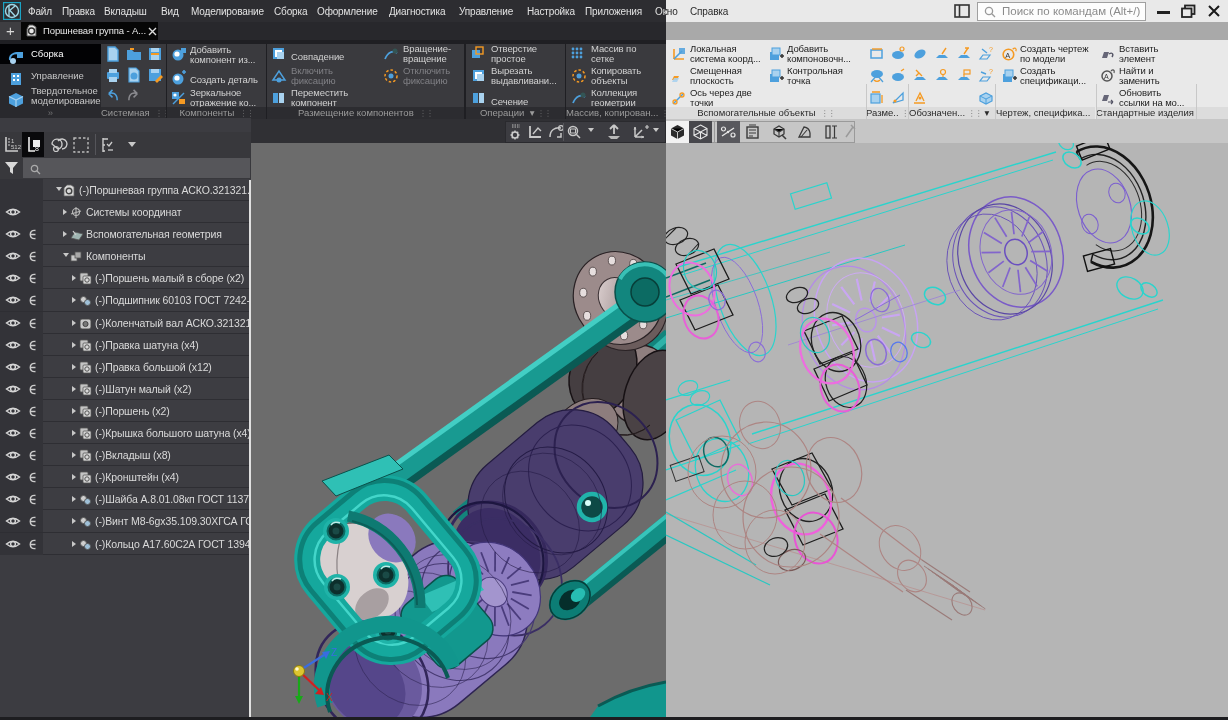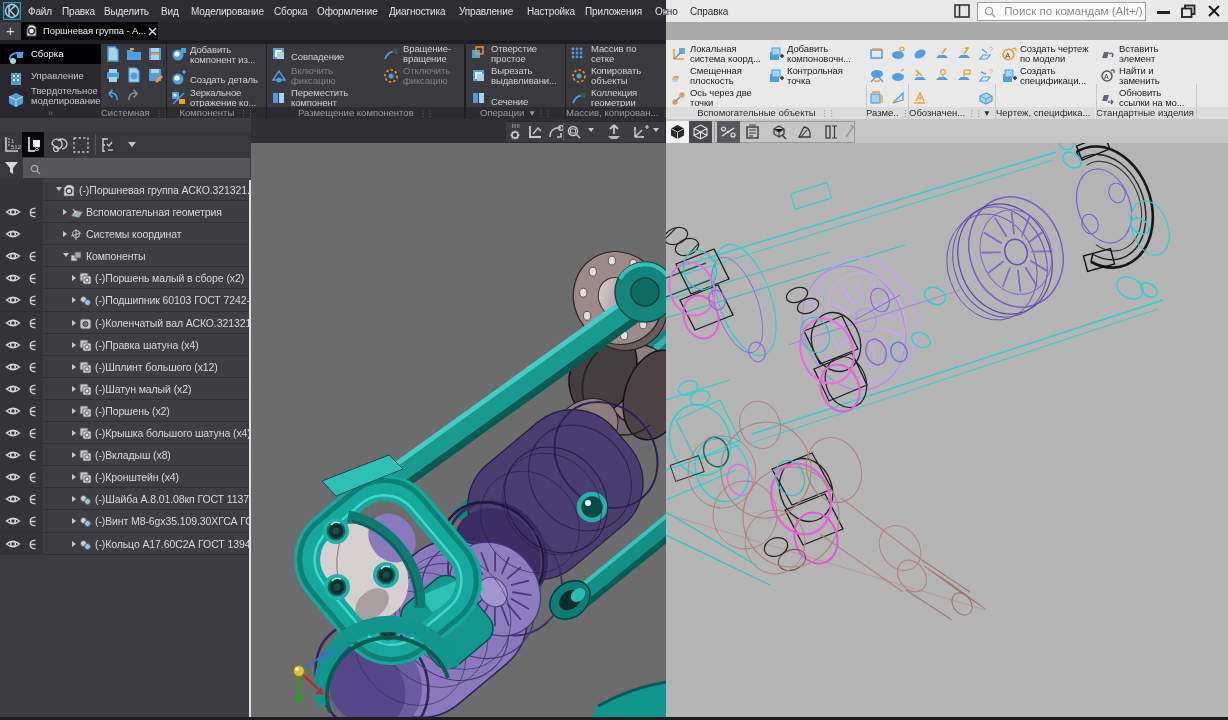--- a/index.html
+++ b/index.html
@@ -1,20 +1,20 @@
 <!DOCTYPE html>
 <html><head>
 <meta charset="utf-8">
 <style>
 * { margin:0; padding:0; box-sizing:border-box; }
 html,body { width:1228px; height:720px; overflow:hidden; background:#6c6c6c;
   font-family:"Liberation Sans", sans-serif; }
 .abs { position:absolute; }
 #stage { position:relative; width:1228px; height:720px; }
-#menubar { left:0; top:0; width:1228px; height:22px; background:#2d2d31;text-align:center; }
+#menubar { left:0; top:0; width:1228px; height:22px; background:#2d2d31; }
 #menubar .right { position:absolute; left:666px; top:0; width:562px; height:22px; background:#e9e9e9; }
 .mitem { position:absolute; top:6px; font-size:10px; letter-spacing:-0.15px; color:#e2e2e2; white-space:nowrap; }
 .mitem.dk { color:#2a2a2a; }
 #tabbar { left:0; top:22px; width:1228px; height:18px; background:#28282c; }
 #tabbar .right { position:absolute; left:666px; top:0; width:562px; height:18px; background:#a9a9a9; }
 #plusbox { position:absolute; left:0; top:0; width:21px; height:18px; background:#3e3e42; color:#d8d8d8; font-size:15px; text-align:center; line-height:17px; }
 #tab1 { position:absolute; left:21px; top:0; width:137px; height:18px; background:#060606; color:#e8e8e8; font-size:9.5px; line-height:18px; letter-spacing:-0.1px; }
 #ribbon { left:0; top:40px; width:1228px; height:79px; background:#1f1f23; }
 #ribbon .rightbg { position:absolute; left:666px; top:0; width:562px; height:79px; background:#e9e9e9; }
 .panel { position:absolute; top:4px; height:63px; background:#3a3a3e; }
@@ -52,21 +52,21 @@
 <div id="stage">
   <div id="menubar" class="abs">
     <div class="right"></div>
     <svg class="abs" style="left:3px;top:2px" width="18" height="18" viewBox="0 0 18 18">
         <rect x="0.5" y="0.5" width="17" height="17" fill="none" stroke="#1ba3c4" stroke-width="1.4"></rect>
         <circle cx="9" cy="9" r="6.5" fill="none" stroke="#9fd8e8" stroke-width="1.4"></circle>
         <path d="M6,4 L6,14 M6,9 L12,4 M7,8.5 L12,14" stroke="#9fd8e8" stroke-width="1.4"></path>
       </svg>
     <span class="mitem" style="left:28px">Файл</span>
     <span class="mitem" style="left:62px">Правка</span>
-    <span class="mitem" style="left:104px">Выделить</span>
+    <span class="mitem" style="left:104px">Вкладыш</span>
     <span class="mitem" style="left:161px">Вид</span>
     <span class="mitem" style="left:191px">Моделирование</span>
     <span class="mitem" style="left:274px">Сборка</span>
     <span class="mitem" style="left:317px">Оформление</span>
     <span class="mitem" style="left:389px">Диагностика</span>
     <span class="mitem" style="left:459px">Управление</span>
     <span class="mitem" style="left:527px">Настройка</span>
     <span class="mitem" style="left:585px">Приложения</span>
     <span class="mitem dk" style="left:655px">Окно</span>
     <span class="mitem" style="left:655px;clip-path:inset(0 -20px 0 0);width:11px;overflow:hidden">Ок</span>
@@ -456,49 +456,49 @@
               <circle cx="6" cy="7" r="2.8" fill="none" stroke="#444" stroke-width="1.4"></circle>
             </svg></span>
           <span class="txt" style="left:79px">(-)Поршневая группа АСКО.321321.2</span>
         </div>
       <div class="trow">
           <div class="gut"></div>
           <svg class="eye" viewBox="0 0 14 11">
             <path d="M1,5.5 Q7,0.5 13,5.5 Q7,10.5 1,5.5 Z" fill="none" stroke="#d5d5d5" stroke-width="1.3"></path>
             <circle cx="7" cy="5.5" r="2.2" fill="none" stroke="#d5d5d5" stroke-width="1.3"></circle>
           </svg>
+          <span style="position:absolute;left:63px;top:8px;width:0;height:0;border-left:4px solid #c8c8c8;border-top:3px solid transparent;border-bottom:3px solid transparent;"></span>
+          <span style="position:absolute;left:70px;top:4px"><svg width="12" height="13" viewBox="0 0 12 13">
+              <circle cx="6" cy="6" r="3.5" fill="none" stroke="#bbb" stroke-width="1.1"></circle>
+              <path d="M6,1 L6,12 M1,8 L11,5" stroke="#bbb" stroke-width="1.1"></path>
+            </svg></span>
+          <span class="txt" style="left:86px">Системы координат</span>
+        </div>
+      <div class="trow">
+          <div class="gut"></div>
+          <svg class="eye" viewBox="0 0 14 11">
+            <path d="M1,5.5 Q7,0.5 13,5.5 Q7,10.5 1,5.5 Z" fill="none" stroke="#d5d5d5" stroke-width="1.3"></path>
+            <circle cx="7" cy="5.5" r="2.2" fill="none" stroke="#d5d5d5" stroke-width="1.3"></circle>
+          </svg>
           <svg class="elem" viewBox="0 0 12 13">
             <path d="M10.5,2.5 C3.5,1 3.5,12 10.5,10.5 M4.6,6.5 L10.5,6.5" fill="none" stroke="#cccccc" stroke-width="1.4"></path>
           </svg>
           <span style="position:absolute;left:63px;top:8px;width:0;height:0;border-left:4px solid #c8c8c8;border-top:3px solid transparent;border-bottom:3px solid transparent;"></span>
           <span style="position:absolute;left:70px;top:4px"><svg width="14" height="12" viewBox="0 0 14 12">
               <path d="M1,9 L5,3 L13,5 L9,11 Z" fill="#9fb5b2" stroke="#555" stroke-width="0.8"></path>
               <path d="M3,2 L6,6" stroke="#ccc" stroke-width="1.2"></path>
             </svg></span>
           <span class="txt" style="left:86px">Вспомогательная геометрия</span>
         </div>
       <div class="trow">
           <div class="gut"></div>
           <svg class="eye" viewBox="0 0 14 11">
             <path d="M1,5.5 Q7,0.5 13,5.5 Q7,10.5 1,5.5 Z" fill="none" stroke="#d5d5d5" stroke-width="1.3"></path>
             <circle cx="7" cy="5.5" r="2.2" fill="none" stroke="#d5d5d5" stroke-width="1.3"></circle>
           </svg>
-          <span style="position:absolute;left:63px;top:8px;width:0;height:0;border-left:4px solid #c8c8c8;border-top:3px solid transparent;border-bottom:3px solid transparent;"></span>
-          <span style="position:absolute;left:70px;top:4px"><svg width="12" height="13" viewBox="0 0 12 13">
-              <circle cx="6" cy="6" r="3.5" fill="none" stroke="#bbb" stroke-width="1.1"></circle>
-              <path d="M6,1 L6,12 M1,8 L11,5" stroke="#bbb" stroke-width="1.1"></path>
-            </svg></span>
-          <span class="txt" style="left:86px">Системы координат</span>
-        </div>
-      <div class="trow">
-          <div class="gut"></div>
-          <svg class="eye" viewBox="0 0 14 11">
-            <path d="M1,5.5 Q7,0.5 13,5.5 Q7,10.5 1,5.5 Z" fill="none" stroke="#d5d5d5" stroke-width="1.3"></path>
-            <circle cx="7" cy="5.5" r="2.2" fill="none" stroke="#d5d5d5" stroke-width="1.3"></circle>
-          </svg>
           <svg class="elem" viewBox="0 0 12 13">
             <path d="M10.5,2.5 C3.5,1 3.5,12 10.5,10.5 M4.6,6.5 L10.5,6.5" fill="none" stroke="#cccccc" stroke-width="1.4"></path>
           </svg>
           <span style="position:absolute;left:63px;top:8px;width:0;height:0;border-top:4px solid #c8c8c8;border-left:3px solid transparent;border-right:3px solid transparent;"></span>
           <span style="position:absolute;left:70px;top:4px"><svg width="13" height="12" viewBox="0 0 13 12">
               <rect x="1" y="4" width="6" height="6" fill="#c9c9c9" stroke="#555" stroke-width="0.8"></rect>
               <rect x="5" y="1" width="6" height="6" fill="#a8a8a8" stroke="#555" stroke-width="0.8"></rect>
             </svg></span>
           <span class="txt" style="left:86px">Компоненты</span>
         </div>
@@ -576,21 +576,21 @@
           </svg>
           <svg class="elem" viewBox="0 0 12 13">
             <path d="M10.5,2.5 C3.5,1 3.5,12 10.5,10.5 M4.6,6.5 L10.5,6.5" fill="none" stroke="#cccccc" stroke-width="1.4"></path>
           </svg>
           <span style="position:absolute;left:72px;top:8px;width:0;height:0;border-left:4px solid #c8c8c8;border-top:3px solid transparent;border-bottom:3px solid transparent;"></span>
           <span style="position:absolute;left:79px;top:4px"><svg width="13" height="13" viewBox="0 0 13 13">
               <rect x="1" y="1" width="8" height="8" rx="1" fill="#c4c4c4" stroke="#555" stroke-width="0.8"></rect>
               <rect x="4" y="4" width="8" height="8" rx="1" fill="#d8d8d8" stroke="#555" stroke-width="0.8"></rect>
               <circle cx="8" cy="8" r="2.2" fill="none" stroke="#444" stroke-width="0.9"></circle>
             </svg></span>
-          <span class="txt" style="left:95px">(-)Шплинт большого (x12)</span>
+          <span class="txt" style="left:95px">(-)Правка большой (x12)</span>
         </div>
       <div class="trow">
           <div class="gut"></div>
           <svg class="eye" viewBox="0 0 14 11">
             <path d="M1,5.5 Q7,0.5 13,5.5 Q7,10.5 1,5.5 Z" fill="none" stroke="#d5d5d5" stroke-width="1.3"></path>
             <circle cx="7" cy="5.5" r="2.2" fill="none" stroke="#d5d5d5" stroke-width="1.3"></circle>
           </svg>
           <svg class="elem" viewBox="0 0 12 13">
             <path d="M10.5,2.5 C3.5,1 3.5,12 10.5,10.5 M4.6,6.5 L10.5,6.5" fill="none" stroke="#cccccc" stroke-width="1.4"></path>
           </svg>

